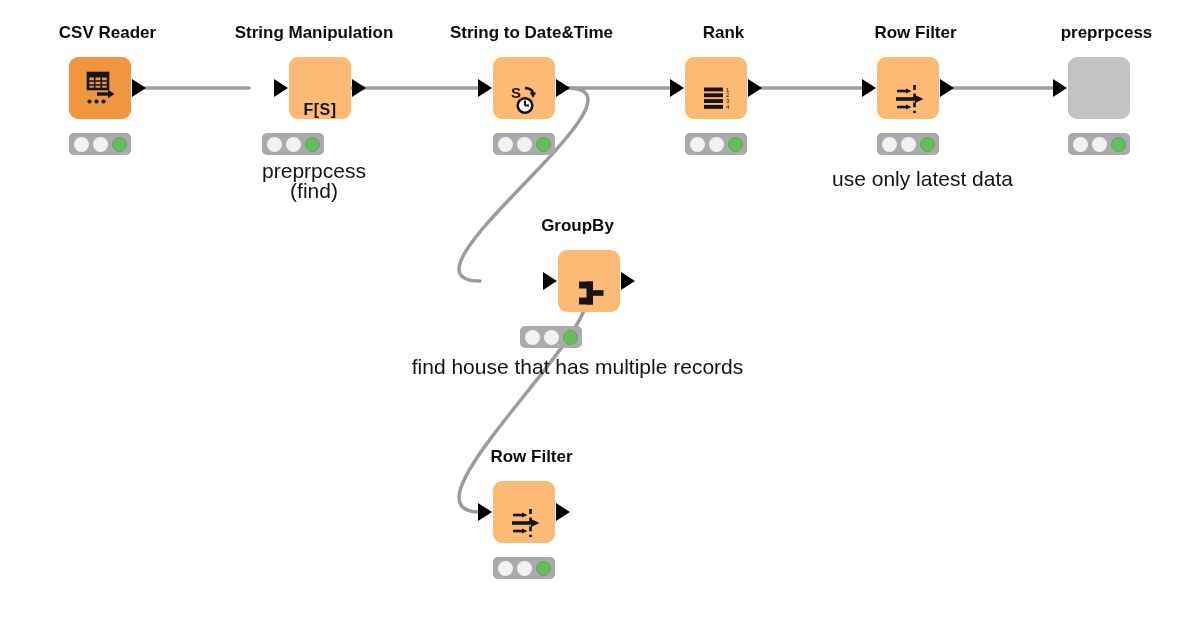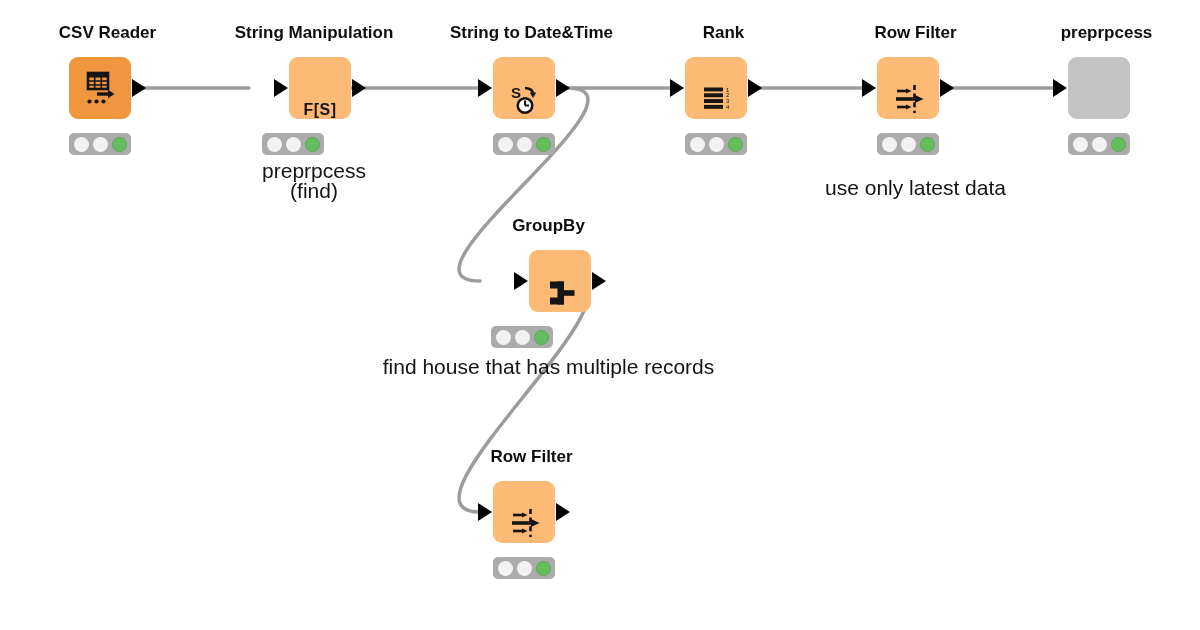--- a/index.html
+++ b/index.html
@@ -155,38 +155,38 @@
         <path d="M18 25.4 L23.5 28 L18 30.6 Z" fill="#151515"></path>
       </svg>
       <div class="port in"></div>
       <div class="port out"></div>
     </div>
     <div class="status-bar">
       <span class="light"></span>
       <span class="light"></span>
       <span class="light green"></span>
     </div>
-    <div class="annotation" style="top:121px;">
+    <div class="annotation" style="top:112px;margin-left:7px;">
       <div>use only latest data</div>
     </div>
   </div>
 
   <div class="node-group" style="left:1068px;top:57px;">
     <div class="node-title">preprpcess</div>
     <div class="node-body gray">
       <div class="port in"></div>
     </div>
     <div class="status-bar">
       <span class="light"></span>
       <span class="light"></span>
       <span class="light green"></span>
     </div>
   </div>
 
-  <div class="node-group" style="left:491px;top:250px;padding-left:38px;">
+  <div class="node-group" style="left:520px;top:250px;padding-left:38px;">
     <div class="node-title">GroupBy</div>
     <div class="node-body yellow">
       <svg width="40" height="40" viewBox="0 0 40 40">
         <rect x="10" y="9.5" width="14" height="7" fill="#151515"></rect>
         <rect x="10" y="25.5" width="14" height="7" fill="#151515"></rect>
         <rect x="17.5" y="9.5" width="6.5" height="23" fill="#151515"></rect>
         <rect x="24" y="18.2" width="10.5" height="5.6" fill="#151515"></rect>
       </svg>
       <div class="port in"></div>
       <div class="port out"></div>

